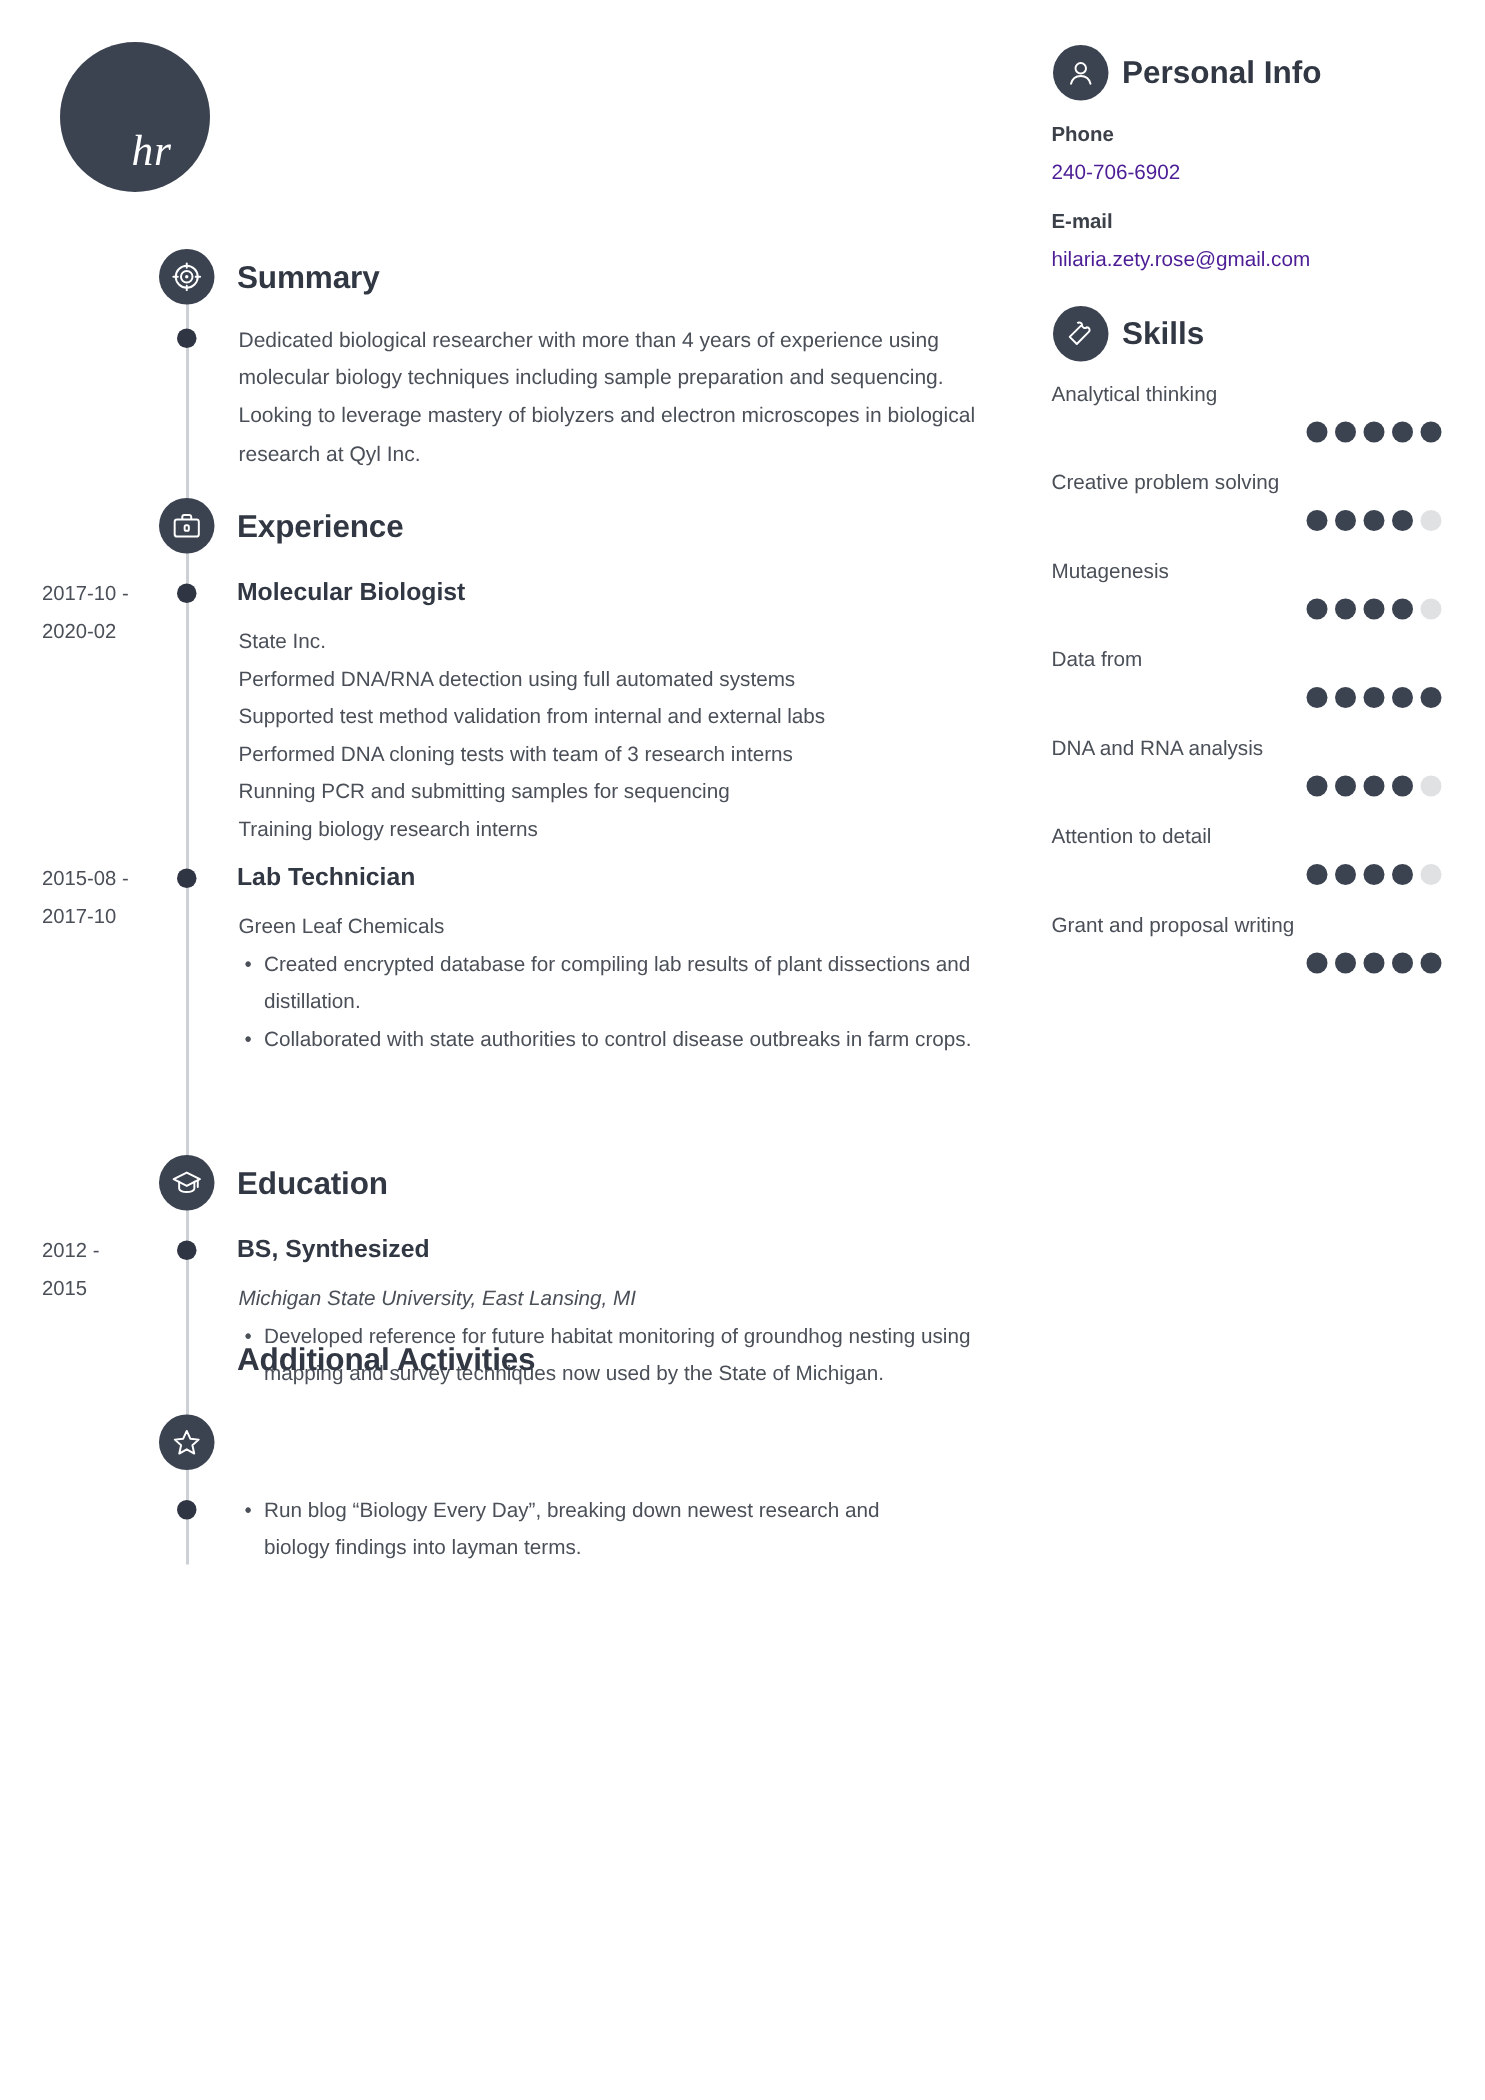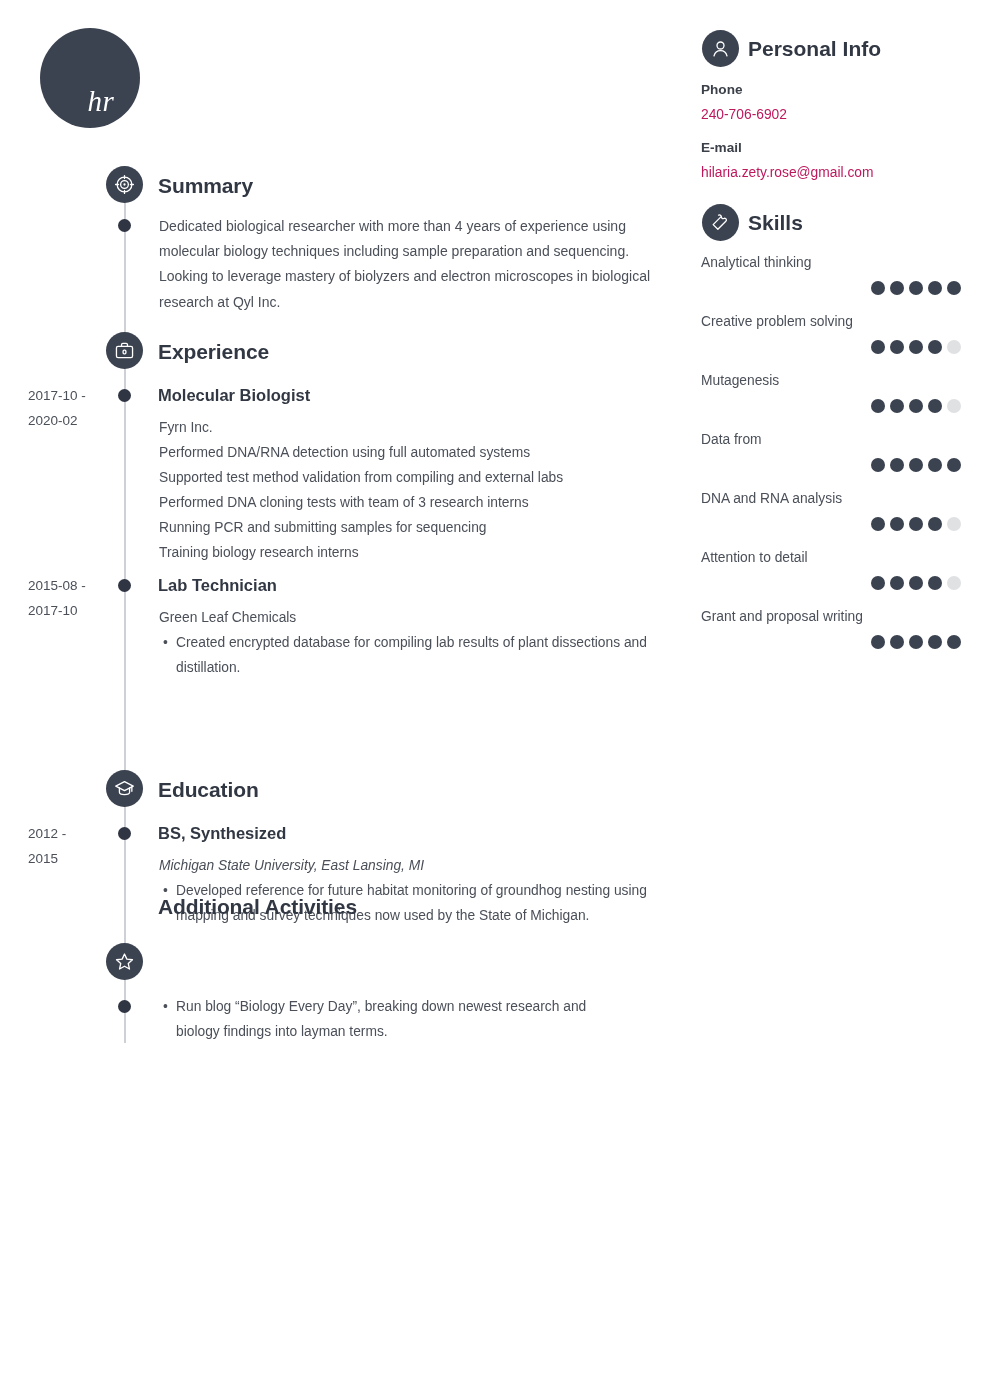--- a/index.html
+++ b/index.html
@@ -227,21 +227,21 @@
     left: 1px;
     font-size: 13.6px;
     font-weight: bold;
     color: #3b4049;
   }
 
   .field-value {
     position: absolute;
     left: 1px;
     font-size: 13.8px;
-    color: #be185d;
+    color: #4c1d95;
   }
 
   .skill-name {
     position: absolute;
     left: 1px;
     font-size: 13.8px;
     color: #4a4f58;
     white-space: nowrap;
   }
 
@@ -295,38 +295,39 @@
       </svg>
     </div>
     <div class="sec-title" style="top:329px">Experience</div>
 
     <div class="tl-dot" style="top:378px"></div>
     <div class="date-range" style="top:372px">
       <div>2017-10 -</div>
       <div>2020-02</div>
     </div>
     <div class="entry-title" style="top:375px">Molecular Biologist</div>
-    <div class="entry-sub" style="top:404px">Fyrn Inc.</div>
+    <div class="entry-sub" style="top:404px">State Inc.</div>
     <ul class="plain-list" style="top:429px; width:505px">
       <li>Performed DNA/RNA detection using full automated systems</li>
-      <li>Supported test method validation from compiling and external labs</li>
+      <li>Supported test method validation from internal and external labs</li>
       <li>Performed DNA cloning tests with team of 3 research interns</li>
       <li>Running PCR and submitting samples for sequencing</li>
       <li>Training biology research interns</li>
     </ul>
 
     <div class="tl-dot" style="top:568px"></div>
     <div class="date-range" style="top:562px">
       <div>2015-08 -</div>
       <div>2017-10</div>
     </div>
     <div class="entry-title" style="top:565px">Lab Technician</div>
     <div class="entry-sub" style="top:594px">Green Leaf Chemicals</div>
     <ul class="bullet-list" style="top:619px; width:505px">
       <li>Created encrypted database for compiling lab results of plant dissections and distillation.</li>
+      <li>Collaborated with state authorities to control disease outbreaks in farm crops.</li>
     </ul>
 
     <div class="sec-icon" style="top:759px">
       <svg width="21" height="21" viewBox="0 0 24 24" fill="none" stroke="#ffffff" stroke-width="1.5" stroke-linejoin="round" stroke-linecap="round">
         <path d="M12 4.2 L22 9.3 L12 14.4 L2 9.3 Z"></path>
         <path d="M6.2 11.3 V16.4 c0 1.5 2.6 2.7 5.8 2.7 s5.8 -1.2 5.8 -2.7 V11.3"></path>
         <path d="M20.4 10.1 V15.2"></path>
       </svg>
     </div>
     <div class="sec-title" style="top:767px">Education</div>

